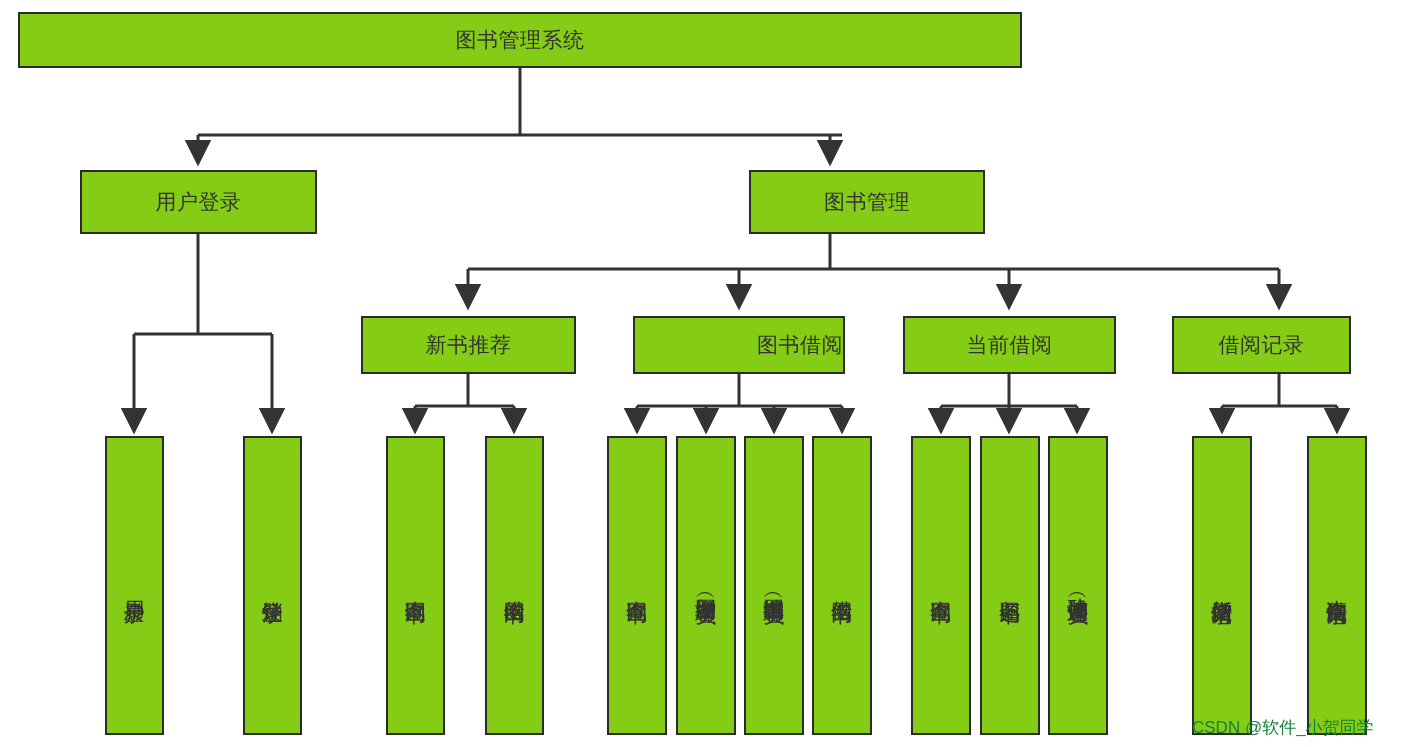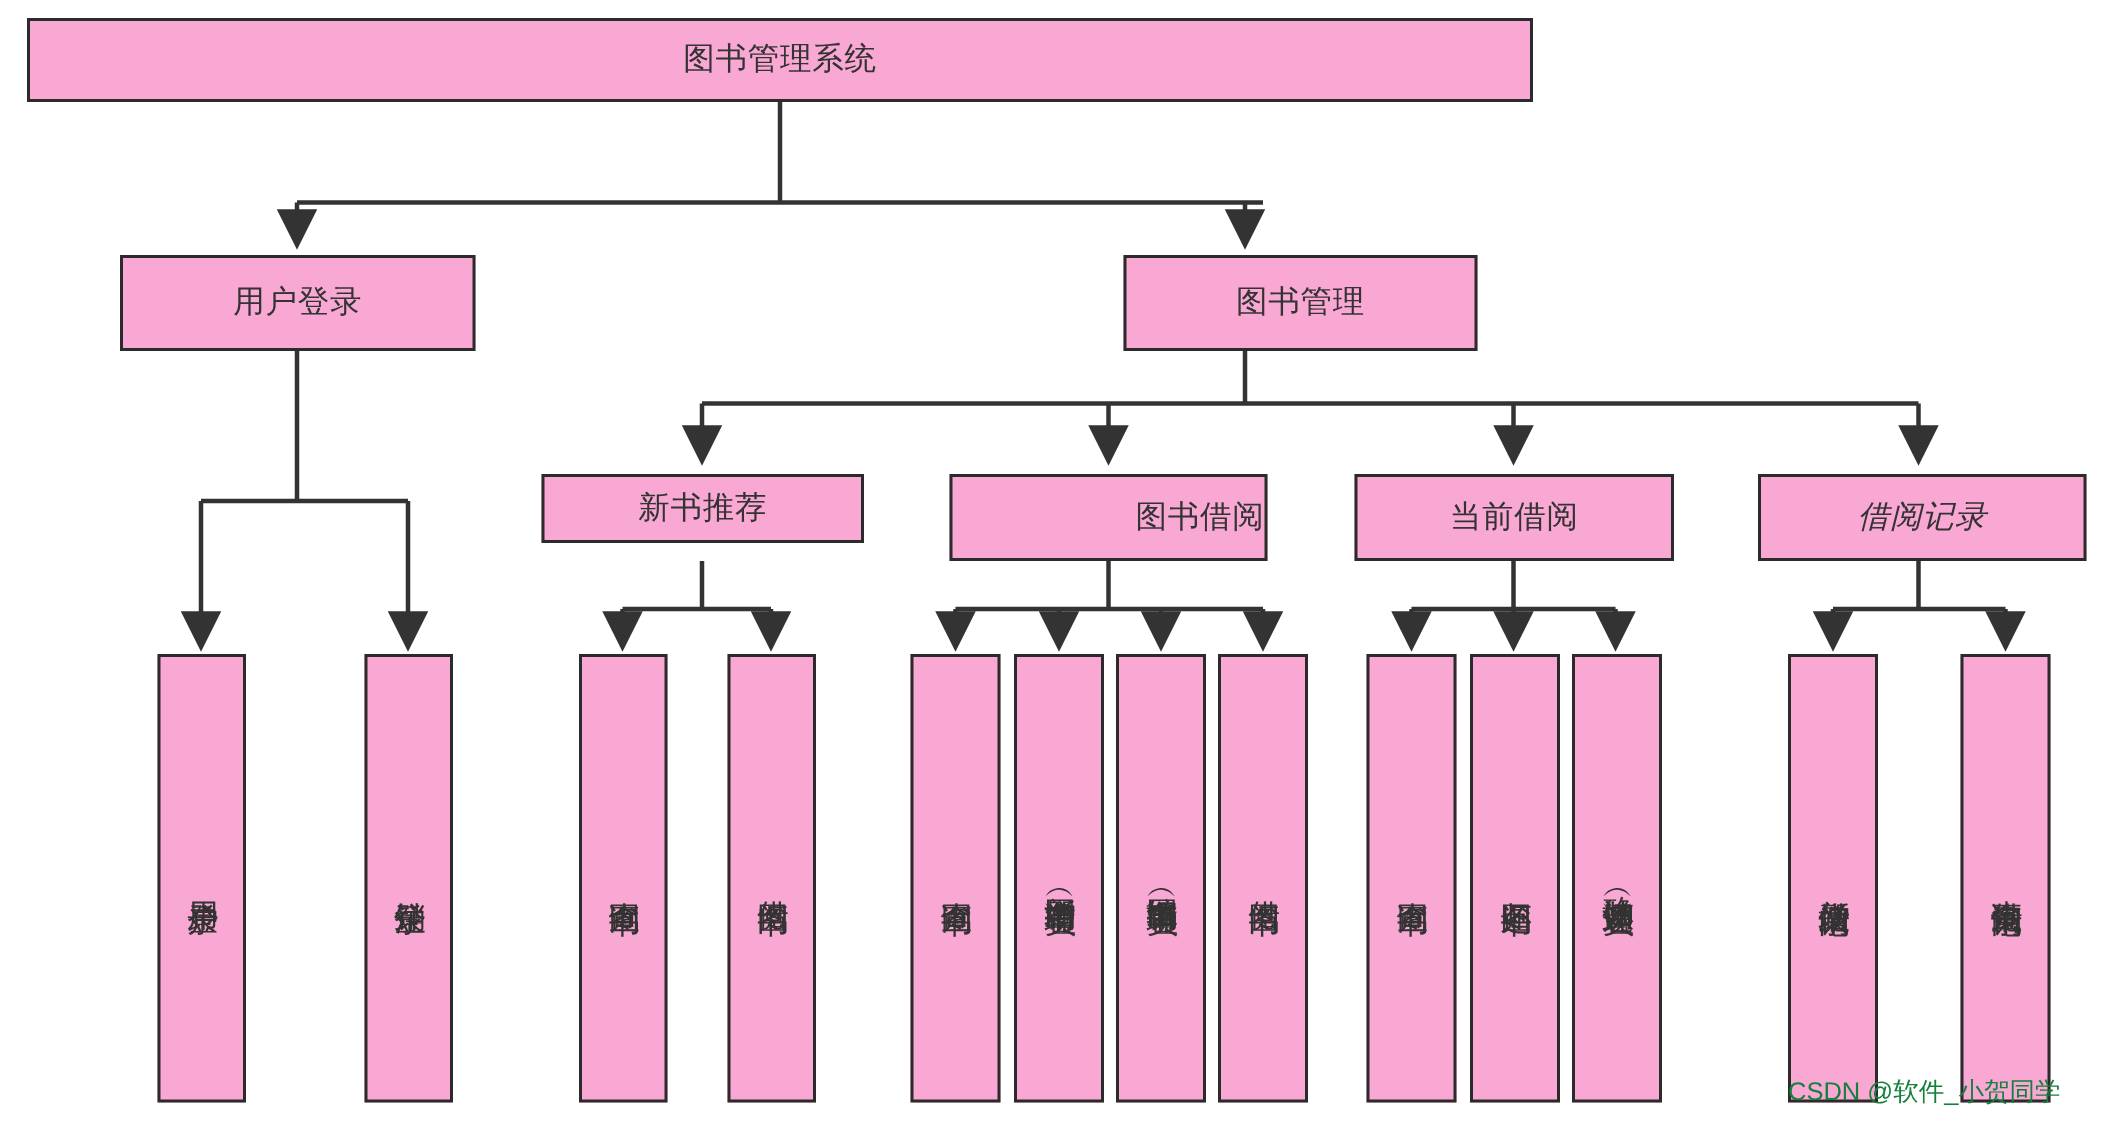--- a/index.html
+++ b/index.html
@@ -15,21 +15,21 @@
     overflow: hidden;
   }
   #diagram-root {
     position: relative;
     width: 1405px;
     height: 747px;
   }
   .node {
     position: absolute;
     box-sizing: border-box;
-    background: #f9a8d4;
+    background: #84cc16;
     border: 2px solid #2b2b2b;
     display: flex;
     align-items: center;
     justify-content: center;
   }
   .node-label {
     color: #333333;
     font-size: 21px;
     line-height: 1.18;
     letter-spacing: 0.5px;
@@ -133,33 +133,33 @@
   </div>
 
   <div class="node" style="left:80px; top:170px; width:237px; height:64px;">
     <span class="node-label">用户登录</span>
   </div>
 
   <div class="node" style="left:712px; top:170px; width:236px; height:64px;margin-left:37px;">
     <span class="node-label">图书管理</span>
   </div>
 
-  <div class="node" style="left:361px; top:316px; width:215px; height:46px;">
+  <div class="node" style="left:361px; top:316px; width:215px; height:58px;">
     <span class="node-label">新书推荐</span>
   </div>
 
   <div class="node" style="left:633px; top:316px; width:212px; height:58px;justify-content:flex-end;">
     <span class="node-label">图书借阅</span>
   </div>
 
   <div class="node" style="left:903px; top:316px; width:213px; height:58px;">
     <span class="node-label">当前借阅</span>
   </div>
 
-  <div class="node" style="left:1172px; top:316px; width:219px; height:58px;font-style:italic;">
+  <div class="node" style="left:1172px; top:316px; width:179px; height:58px;">
     <span class="node-label">借阅记录</span>
   </div>
 
   <div class="node leaf" style="left:105px; top:436px; width:59px; height:299px;">
     <span class="node-vert">用户登录</span>
   </div>
   <div class="node leaf" style="left:243px; top:436px; width:59px; height:299px;">
     <span class="node-vert">注销登录</span>
   </div>
 

